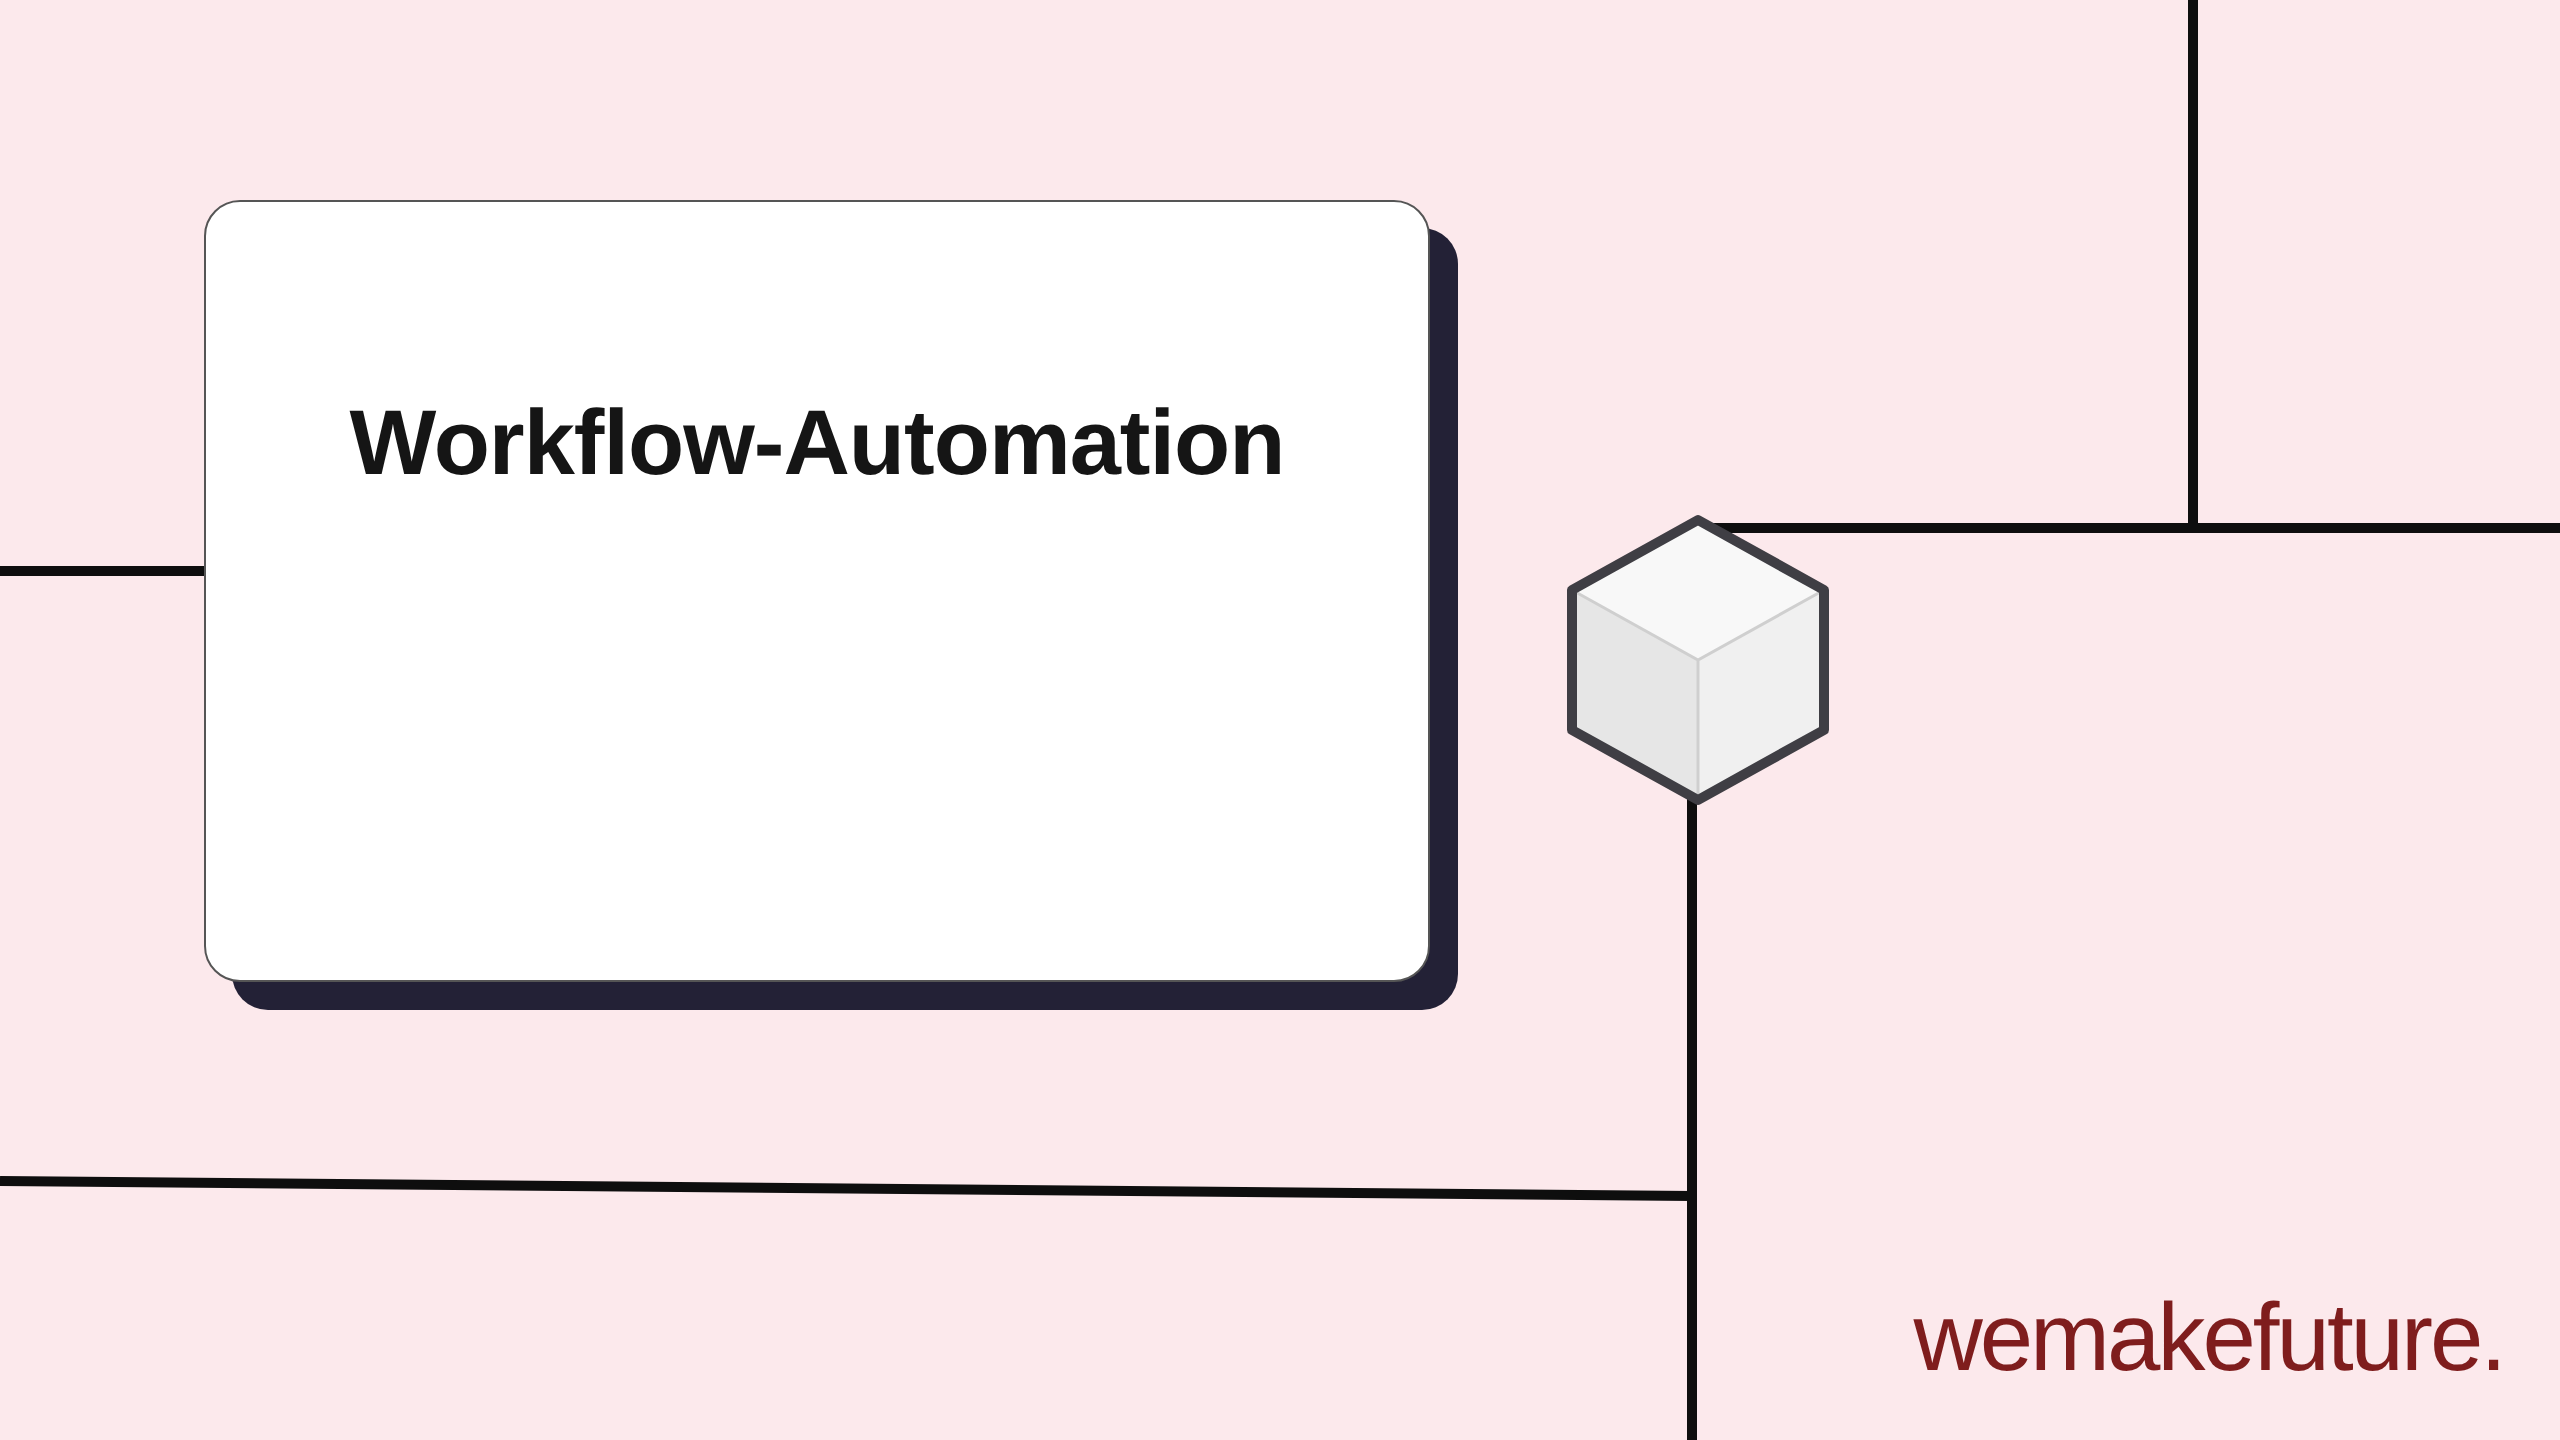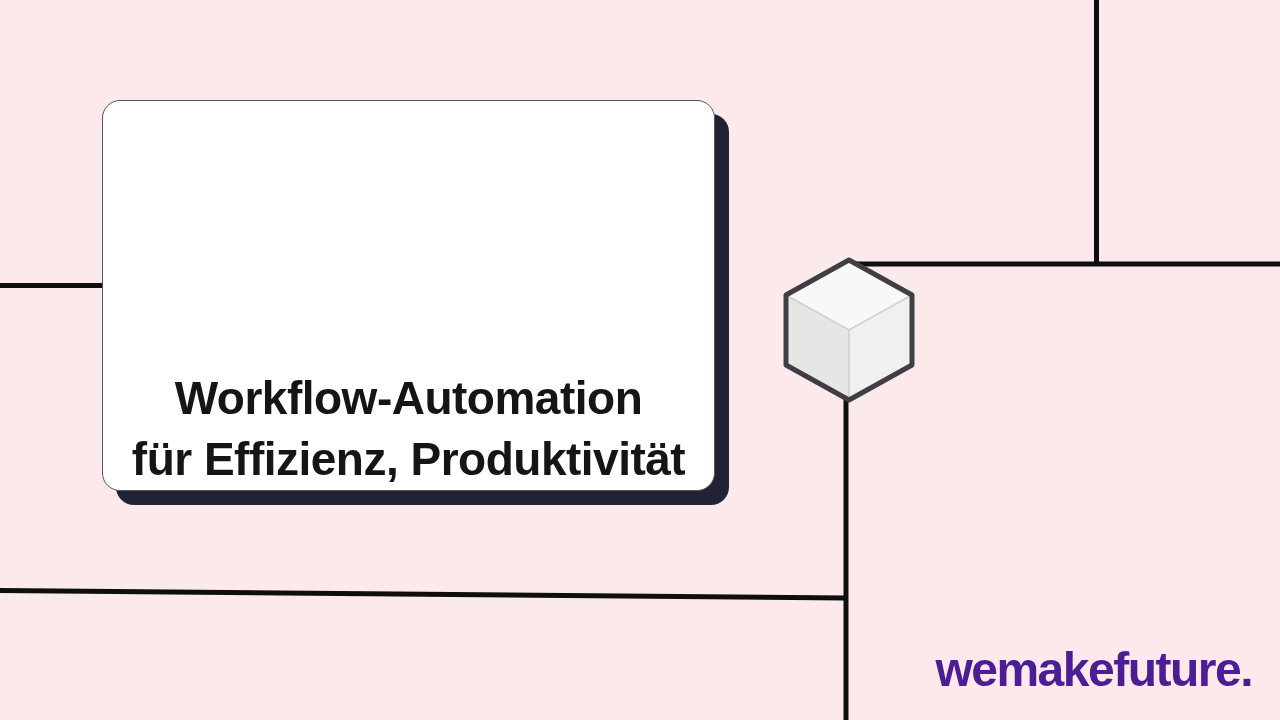--- a/index.html
+++ b/index.html
@@ -30,21 +30,21 @@
     left: 102px;
     top: 100px;
     width: 613px;
     height: 391px;
     box-sizing: border-box;
     background: #ffffff;
     border: 1px solid #555555;
     border-radius: 18px;
     box-shadow: 14px 14px 0 0 #232136;
     display: flex;
-    align-items: flex-end;
+    align-items: flex-start;
     justify-content: center;
   }
   .title-text {
     margin-top: 90px;
     width: 100%;
     text-align: center;
     font-weight: 800;
     font-size: 46px;
     line-height: 61px;
     letter-spacing: -0.5px;
@@ -62,24 +62,24 @@
     top: 254px;
     width: 136px;
     height: 152px;
   }
 
   
   .logo {
     position: absolute;
     right: 28px;
     top: 642px;
-    font-weight: 700;
+    font-weight: 400;
     font-size: 48px;
     letter-spacing: -1.5px;
-    color: #4c1d95;
+    color: #7f1d1d;
     white-space: nowrap;
   }
 </style>
 </head>
 <body>
 
 <div class="stage">
 
   <svg class="bg-lines" viewBox="0 0 1280 720" xmlns="http://www.w3.org/2000/svg">
 
@@ -90,21 +90,20 @@
     <line x1="0" y1="285.5" x2="104" y2="285.5" stroke="#0e0e0e" stroke-width="5"></line>
 
     <line x1="0" y1="590.5" x2="846" y2="598" stroke="#0e0e0e" stroke-width="5"></line>
 
     <line x1="846" y1="398" x2="846" y2="720" stroke="#0e0e0e" stroke-width="5"></line>
   </svg>
 
   <div class="title-card">
     <div class="title-text">
       <span>Workflow-Automation</span>
-      <span>für Effizienz, Produktivität</span>
     </div>
   </div>
 
   <svg class="cube" viewBox="0 0 136 152" xmlns="http://www.w3.org/2000/svg">
 
     <polygon points="68,6 131,41 68,76 5,41" fill="#f8f8f8"></polygon>
     <polygon points="5,41 68,76 68,146 5,111" fill="#e6e6e6"></polygon>
     <polygon points="131,41 68,76 68,146 131,111" fill="#f0f0f0"></polygon>
 
     <path d="M5,41 L68,76 L131,41 M68,76 L68,146" fill="none" stroke="#cfcfcf" stroke-width="1.5"></path>

